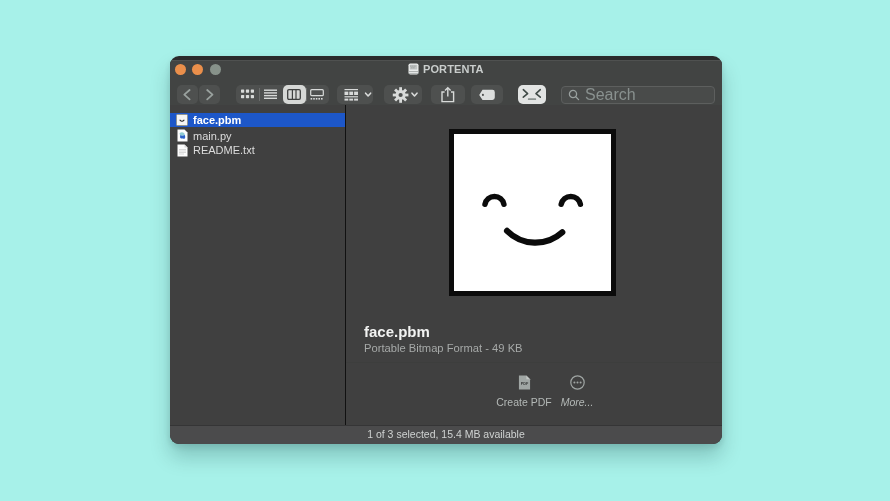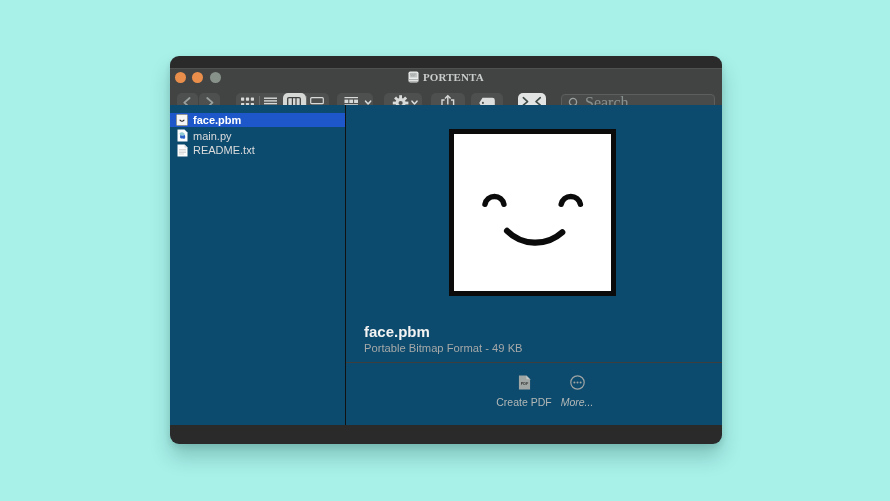--- a/index.html
+++ b/index.html
@@ -1,29 +1,29 @@
 <!DOCTYPE html>
 <html><head>
 <meta charset="utf-8">
 <style>
   html,body{margin:0;padding:0;}
   body{width:890px;height:501px;background:#a7f1e9;font-family:"Liberation Sans",sans-serif;overflow:hidden;position:relative;}
   .win{position:absolute;will-change:transform;left:170px;top:56px;width:552px;height:388px;border-radius:9px;background:#2a2a2b;box-shadow:0 13px 20px rgba(0,45,45,0.22),0 3px 7px rgba(0,45,45,0.13);overflow:hidden;}
-  .hdr{position:absolute;left:0;top:12px;width:100%;height:49px;background:#424443;border-bottom:1px solid #242525;box-sizing:border-box;box-shadow:inset 0 1px 0 rgba(255,255,255,0.07);font-family:Liberation Serif, serif;}
+  .hdr{position:absolute;left:0;top:4px;width:100%;height:49px;background:#424443;border-bottom:1px solid #242525;box-sizing:border-box;box-shadow:inset 0 1px 0 rgba(255,255,255,0.07);}
   .tl{position:absolute;top:4px;width:11px;height:11px;border-radius:50%;}
   .titlewrap{position:absolute;top:1.5px;left:238px;display:flex;align-items:center;gap:4px;height:15px;}
   .tbtn{position:absolute;top:25px;height:19px;background:#4e504f;border-radius:5px;}
   .seg{position:absolute;top:25px;height:19px;background:#4e504f;border-radius:5px;display:flex;}
   .seg .s{width:23.25px;height:19px;display:flex;align-items:center;justify-content:center;position:relative;}
   .seg .s + .s::before{content:"";position:absolute;left:0;top:3px;bottom:3px;width:1px;background:#6a6c6b;}
   .seg .sel{background:#d6d8d6;border-radius:5px;}
   .seg .sel::before{display:none !important;}
   .search{position:absolute;top:26px;left:391px;width:154px;height:18px;background:#494b4a;border:1px solid #5d5f5e;border-radius:4px;box-sizing:border-box;display:flex;align-items:center;}
   .search .ph{color:#89918f;font-size:16px;margin-left:4px;}
-  .content{position:absolute;left:0;top:49px;right:0;bottom:19px;background:#0c4a6e;}
+  .content{position:absolute;left:0;top:49px;right:0;bottom:19px;background:#404040;}
   .sidebar{position:absolute;left:0;top:0;width:175px;height:100%;border-right:1px solid #111;box-sizing:content-box;}
   .row{position:absolute;left:0;width:175px;height:14px;display:flex;align-items:center;color:#dcdcdc;font-size:11px;}
   .row .ic{margin-left:6px;margin-right:5px;width:12px;height:13px;display:flex;align-items:center;justify-content:center;}
   .rowsel{background:#1d57c9;color:#fff;font-weight:bold;}
   .preview{position:absolute;left:176px;top:0;right:0;height:100%;}
   .face{position:absolute;left:103px;top:24px;width:157px;height:157px;background:#fff;border:5px solid #0b0b0b;}
   .fname{position:absolute;left:18px;color:#f2f3f2;font-size:15px;font-weight:bold;}
   .fmt{position:absolute;left:18px;color:#a6a9a8;font-size:11.2px;}
   .divider{position:absolute;left:0;top:113.5px;width:100%;height:1px;background:#3d3e3d;}
   .act{position:absolute;width:70px;text-align:center;color:#b3b8b6;font-size:10.5px;}
@@ -246,13 +246,14 @@
               <circle cx="4.4" cy="7.5" r="1"></circle>
               <circle cx="7.5" cy="7.5" r="1"></circle>
               <circle cx="10.6" cy="7.5" r="1"></circle>
             </g>
         </svg>
         <div class="lbl">More...</div>
       </div>
     </div>
   </div>
 
+  <div class="status">1 of 3 selected, 15.4 MB available</div>
 </div>
 
 </body></html>

